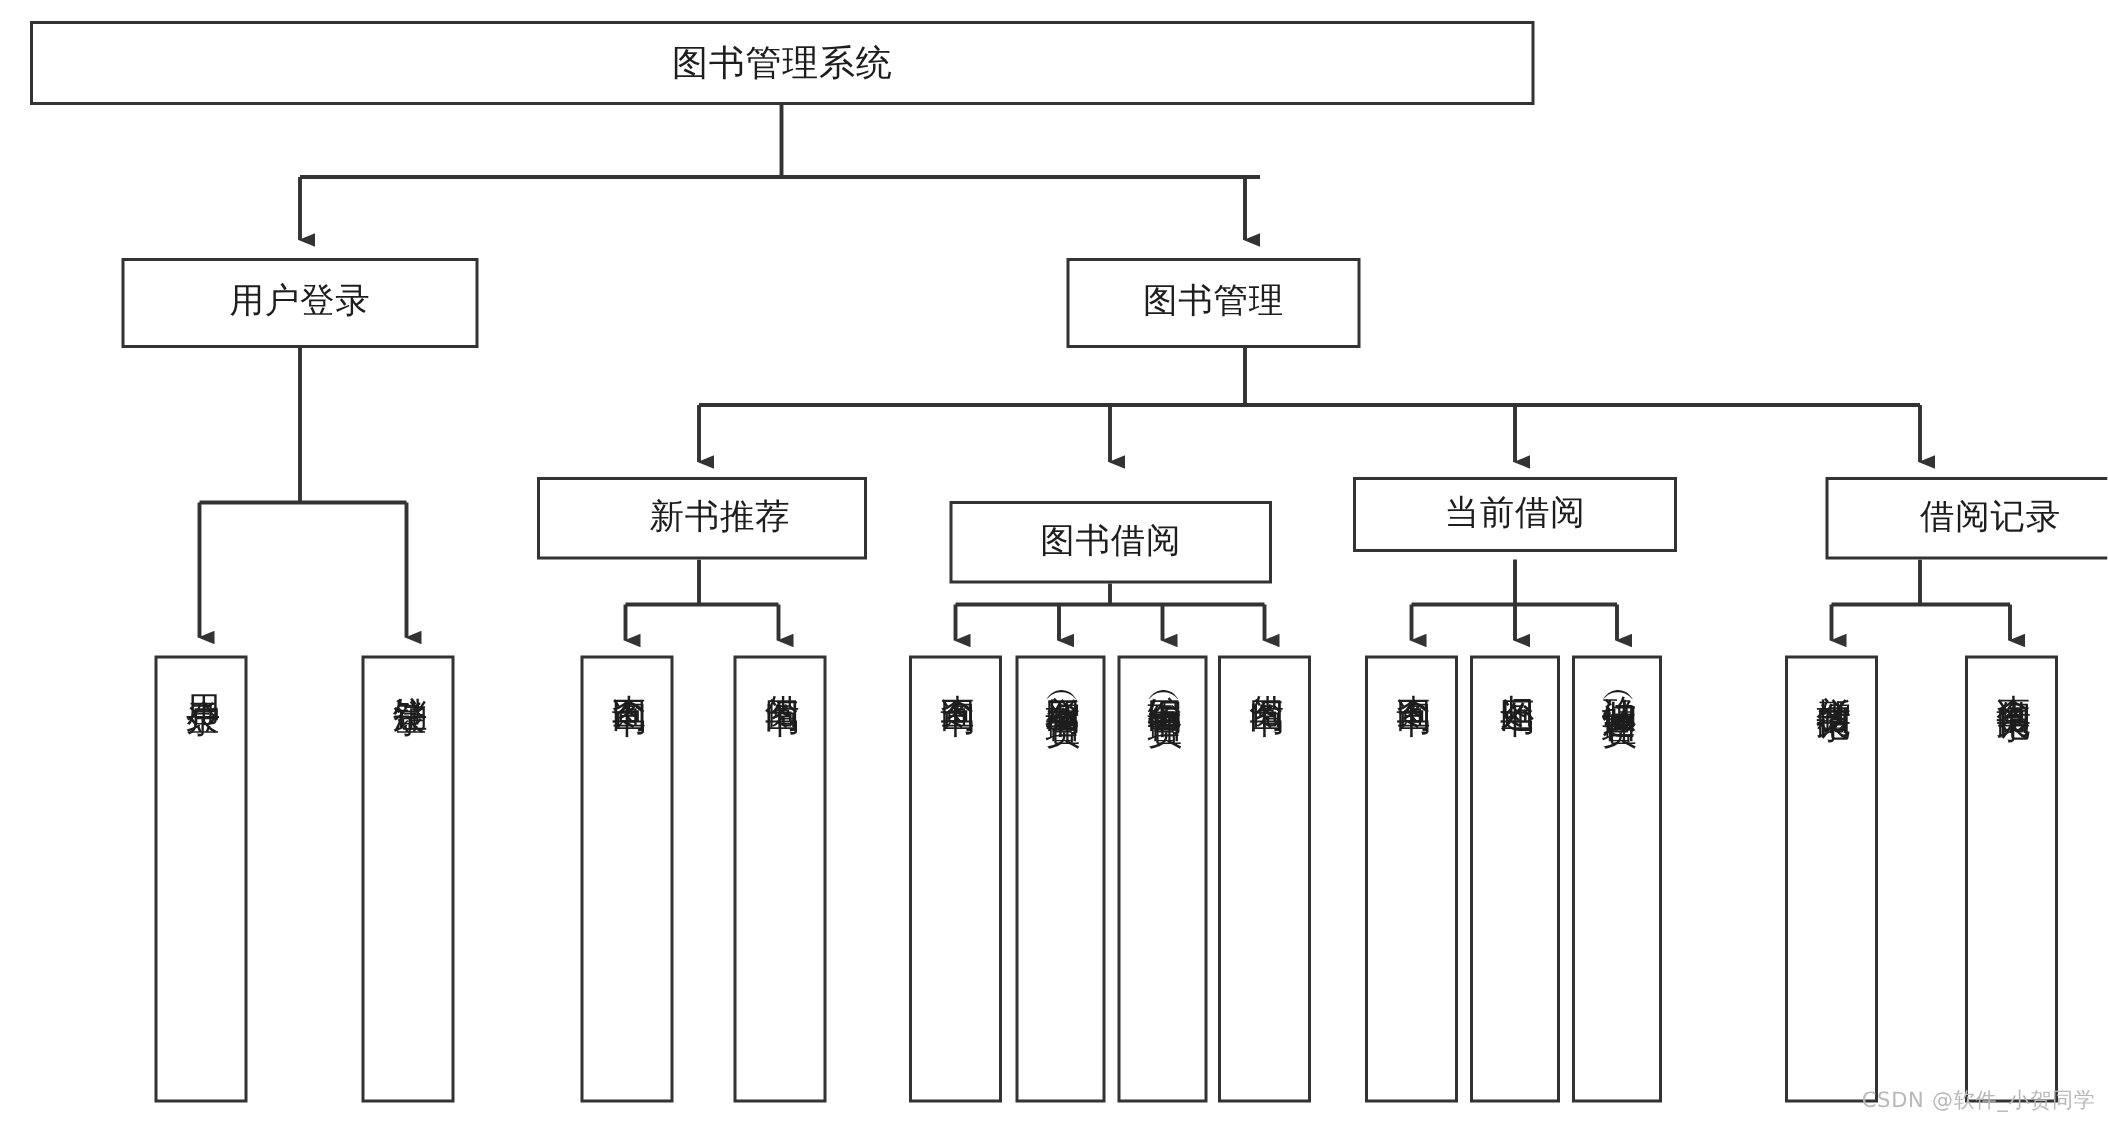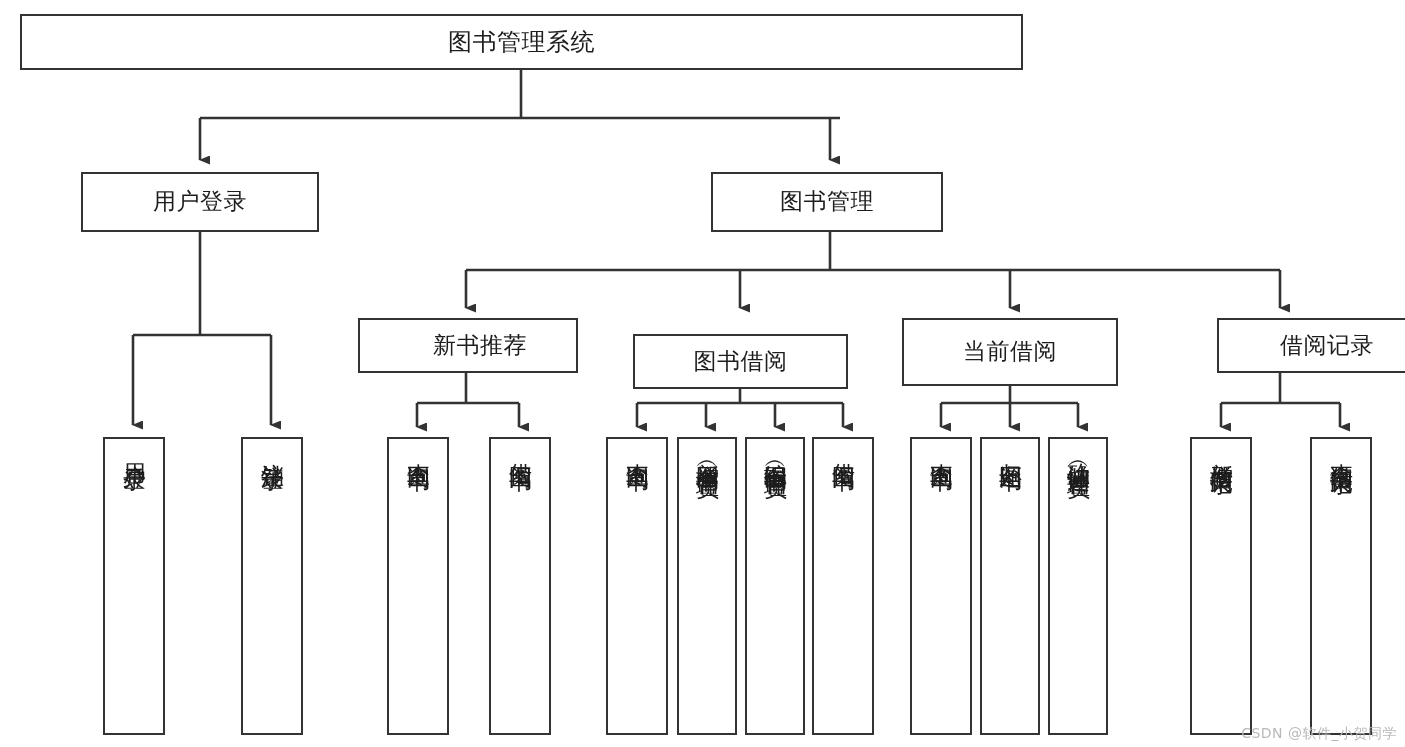--- a/index.html
+++ b/index.html
@@ -125,31 +125,31 @@
     </g>
   </svg>
 
   <div class="node node-root" style="left:20px; top:14px; width:1003px; height:56px;">
     <span class="node-label">图书管理系统</span>
   </div>
 
   <div class="node node-l1" style="left:81px; top:172px; width:238px; height:60px;">
     <span class="node-label">用户登录</span>
   </div>
-  <div class="node node-l1" style="left:711px; top:172px; width:232px; height:60px;">
+  <div class="node node-l1" style="left:711px; top:172px; width:196px; height:60px;">
     <span class="node-label">图书管理</span>
   </div>
 
   <div class="node node-l2" style="left:358px; top:318px; width:220px; height:55px;padding-left:24px;">
     <span class="node-label">新书推荐</span>
   </div>
   <div class="node node-l2" style="left:633px; top:334px; width:215px; height:55px;">
     <span class="node-label">图书借阅</span>
   </div>
-  <div class="node node-l2" style="left:902px; top:318px; width:216px; height:68px;">
+  <div class="node node-l2" style="left:902px; top:318px; width:216px; height:50px;">
     <span class="node-label">当前借阅</span>
   </div>
   <div class="node node-l2" style="left:1217px; top:318px; width:220px; height:55px;">
     <span class="node-label">借阅记录</span>
   </div>
 
   <div class="node node-leaf" style="left:103px; top:437px; width:62px; height:298px;">
     <span class="node-label">用户登录</span>
   </div>
   <div class="node node-leaf" style="left:241px; top:437px; width:62px; height:298px;">

